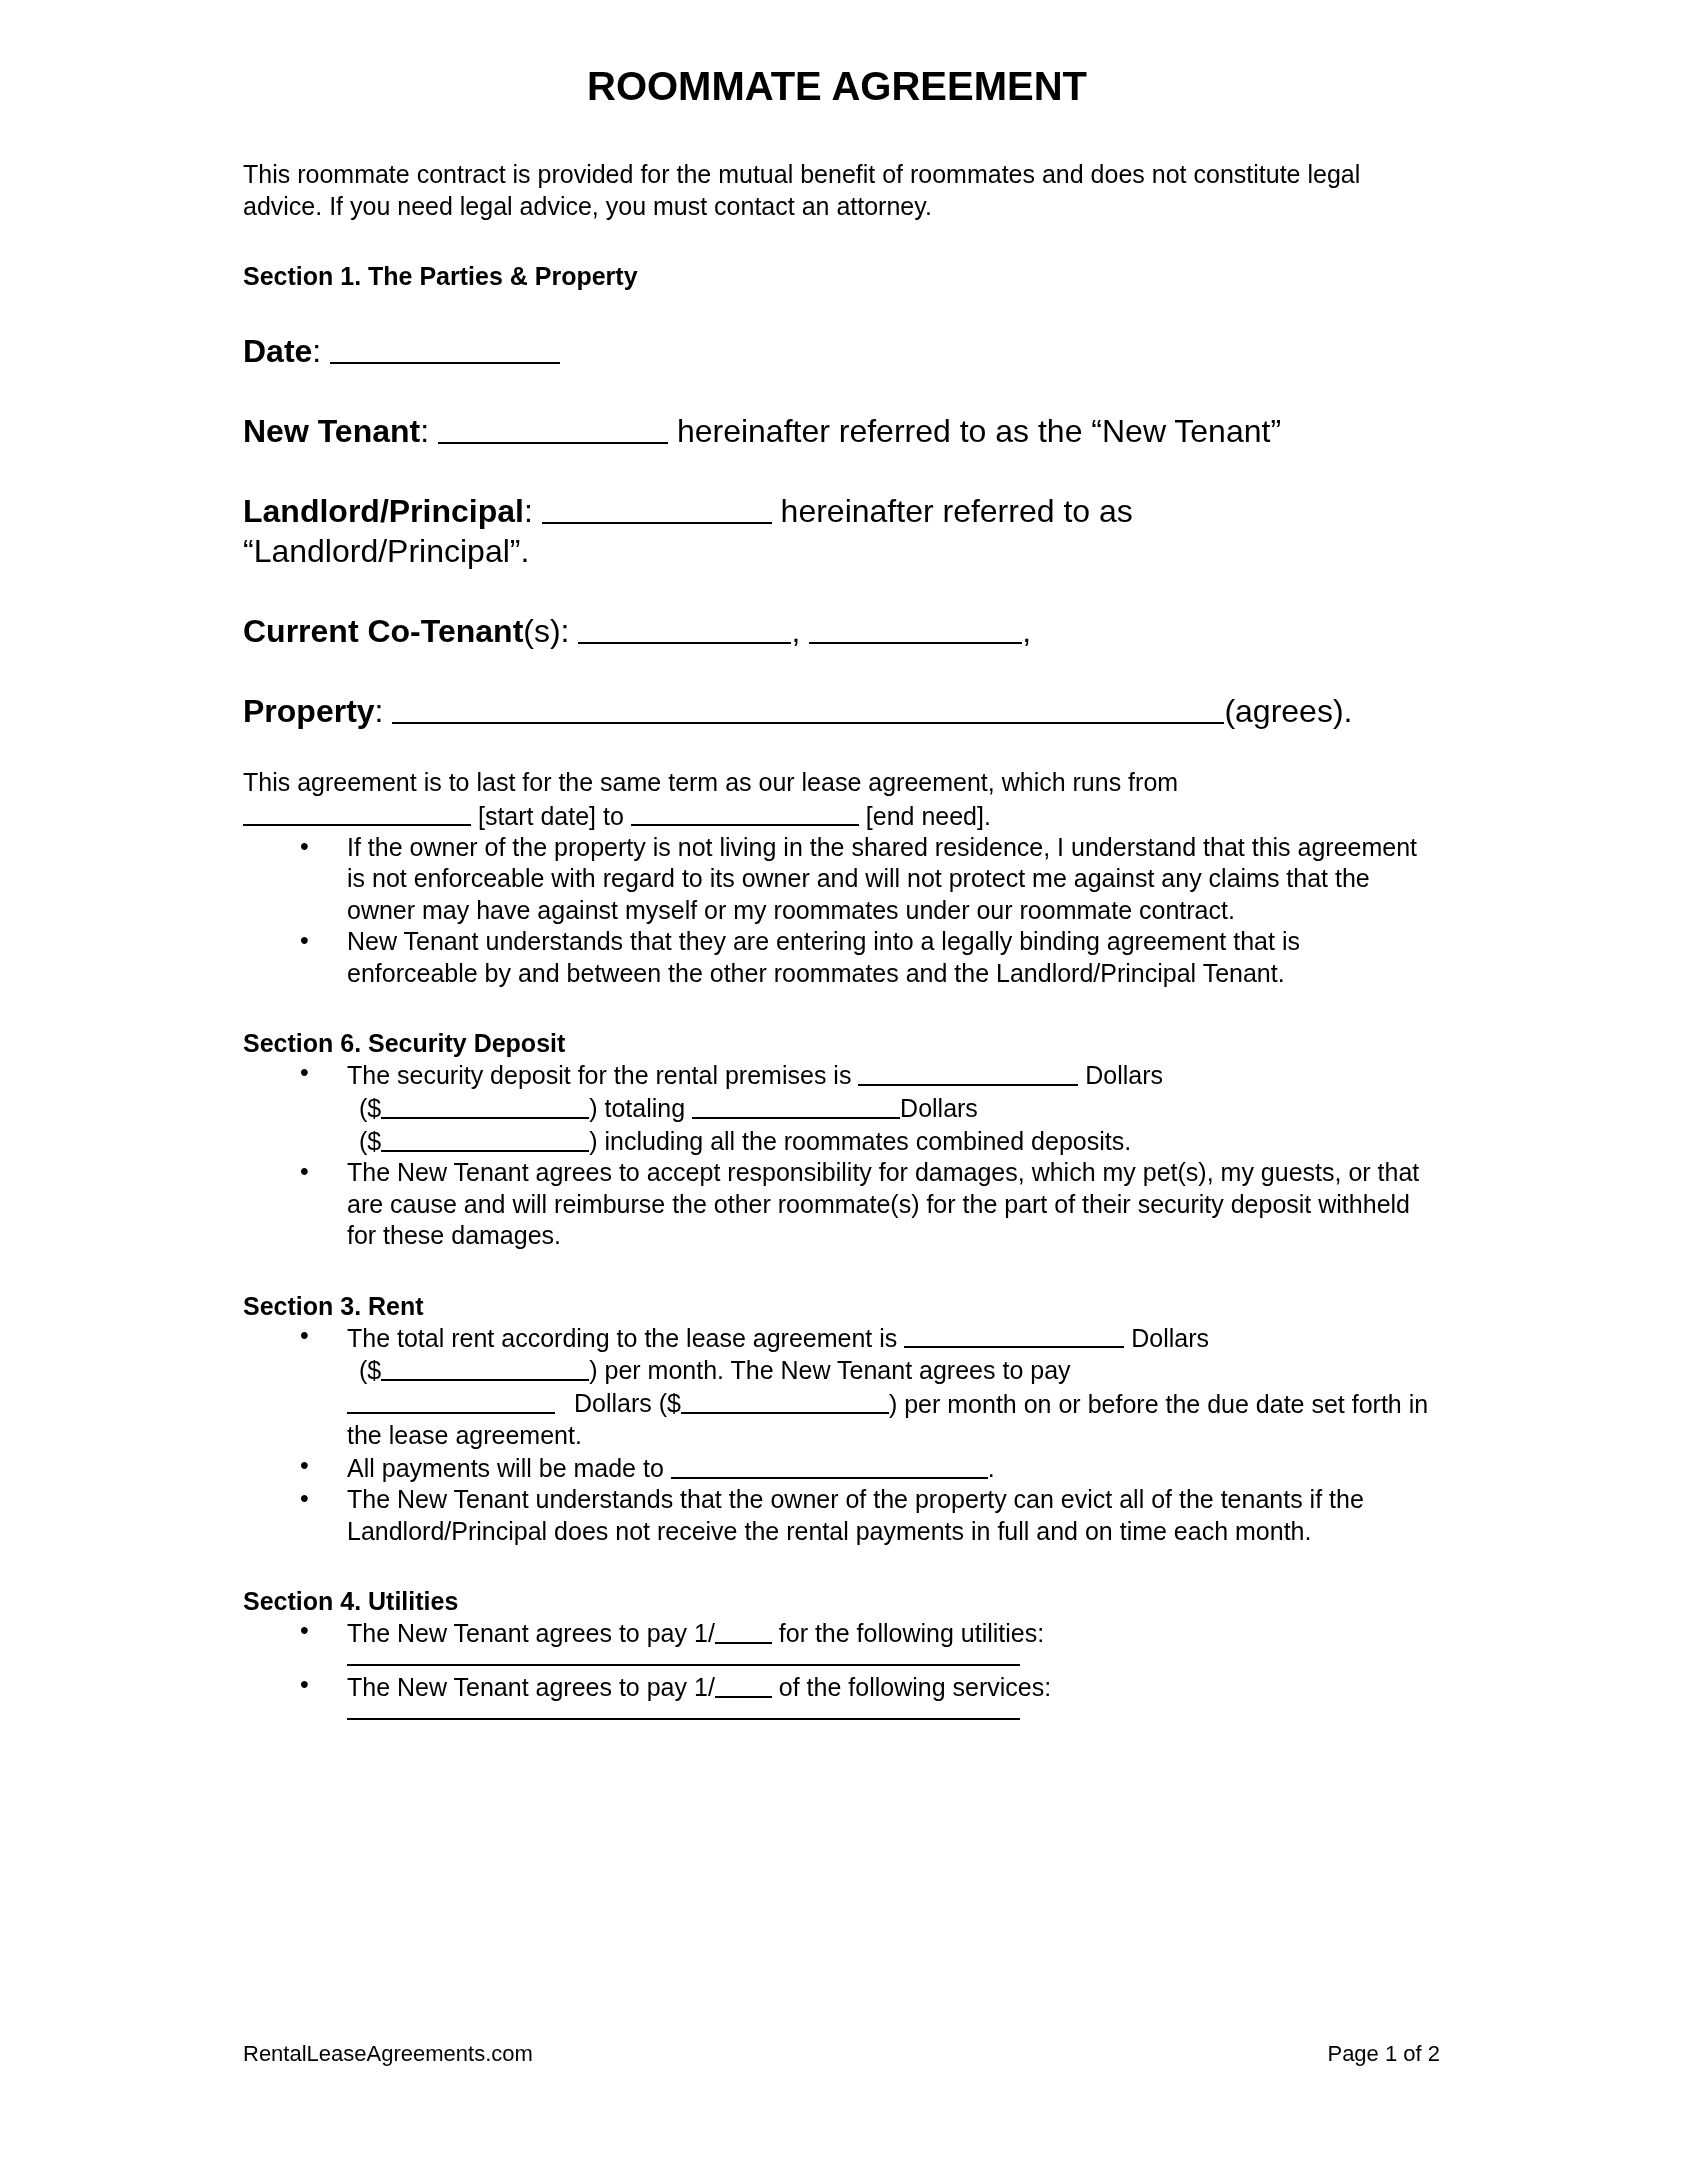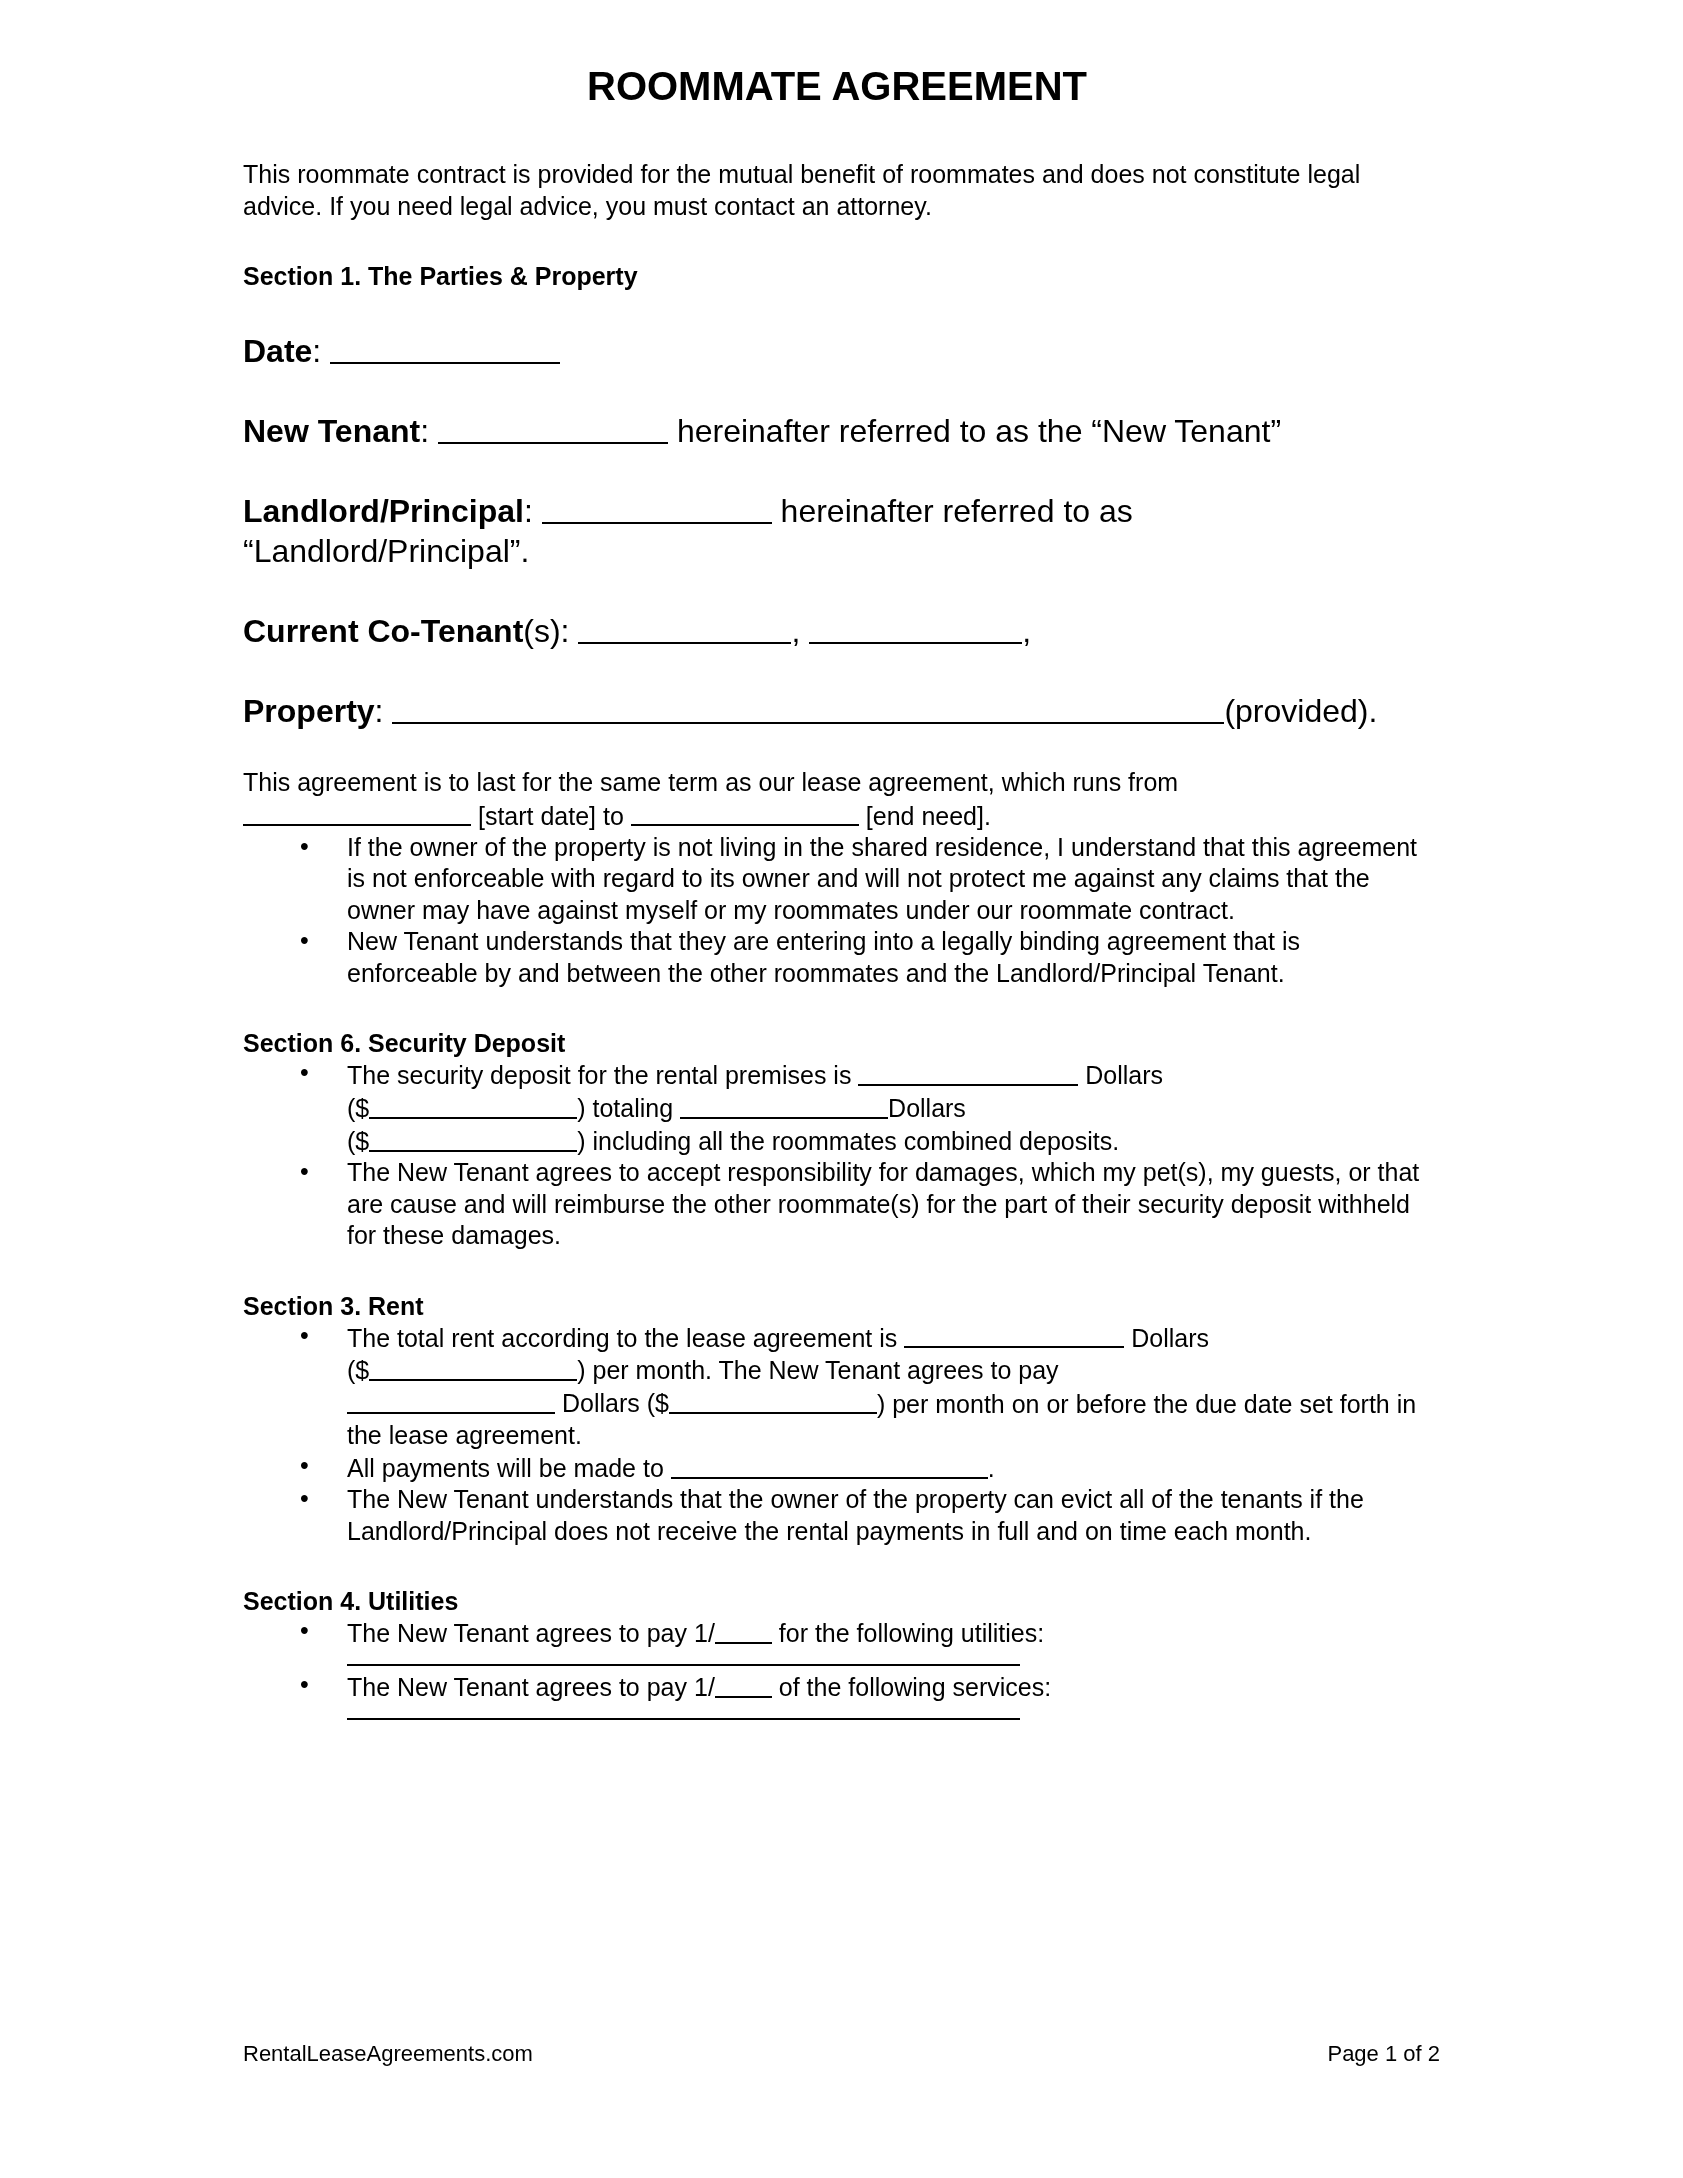--- a/index.html
+++ b/index.html
@@ -106,21 +106,21 @@
   .footer {
     position: absolute;
     left: 243px;
     right: 243px;
     top: 2041px;
     display: flex;
     justify-content: space-between;
     align-items: baseline;
     font-size: 22px;
   }
-  .nowrap { white-space: nowrap; }
+  .nowrap { white-space: nowrap; margin-left: 12px; }
 </style>
 </head>
 <body>
 
 <div class="page">
   <div class="content">
 
     <h1 class="doc-title">ROOMMATE AGREEMENT</h1>
 
     <p class="para intro">This roommate contract is provided for the mutual benefit of roommates and does not constitute legal advice. If you need legal advice, you must contact an attorney.</p>
@@ -128,21 +128,21 @@
     <div class="sec-head">Section 1. The Parties &amp; Property</div>
 
     <div class="field-line"><span class="lbl">Date</span><span>:</span> <span class="blank b-date"></span></div>
 
     <div class="field-line"><span class="lbl">New Tenant</span><span>:</span> <span class="blank b-tenant"></span> <span>hereinafter referred to as the “New Tenant”</span></div>
 
     <div class="field-line"><span class="lbl">Landlord/Principal</span><span>:</span> <span class="blank b-land"></span> <span>hereinafter referred to as</span><br><span>“Landlord/Principal”.</span></div>
 
     <div class="field-line"><span class="lbl">Current Co-Tenant</span><span>(s):</span> <span class="blank b-co1"></span><span>,</span> <span class="blank b-co2"></span><span>,</span></div>
 
-    <div class="field-line"><span class="lbl">Property</span><span>:</span> <span class="blank b-prop"></span><span>(provided).</span></div>
+    <div class="field-line"><span class="lbl">Property</span><span>:</span> <span class="blank b-prop"></span><span>(agrees).</span></div>
 
     <p class="para terms-para"><span>This agreement is to last for the same term as our lease agreement, which runs from</span><br><span class="blank b-start"></span> <span>[start date] to</span> <span class="blank b-end"></span> <span>[end need].</span></p>
 
     <ul class="bullets">
       <li>If the owner of the property is not living in the shared residence, I understand that this agreement is not enforceable with regard to its owner and will not protect me against any claims that the owner may have against myself or my roommates under our roommate contract.</li>
       <li>New Tenant understands that they are entering into a legally binding agreement that is enforceable by and between the other roommates and the Landlord/Principal Tenant.</li>
     </ul>
 
     <div class="sec-head">Section 6. Security Deposit</div>
     <ul class="bullets">

